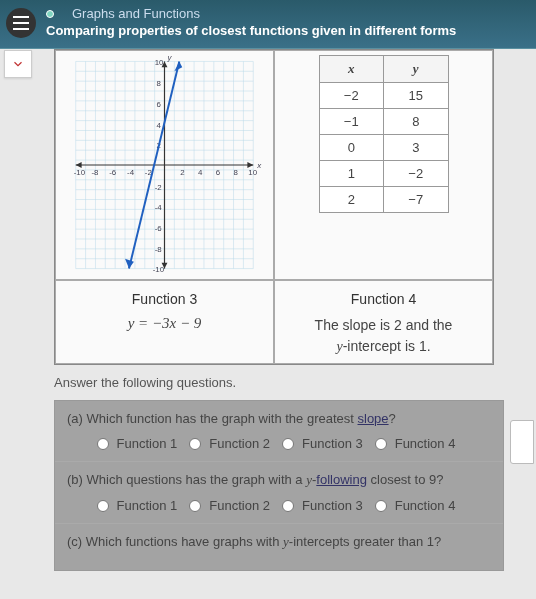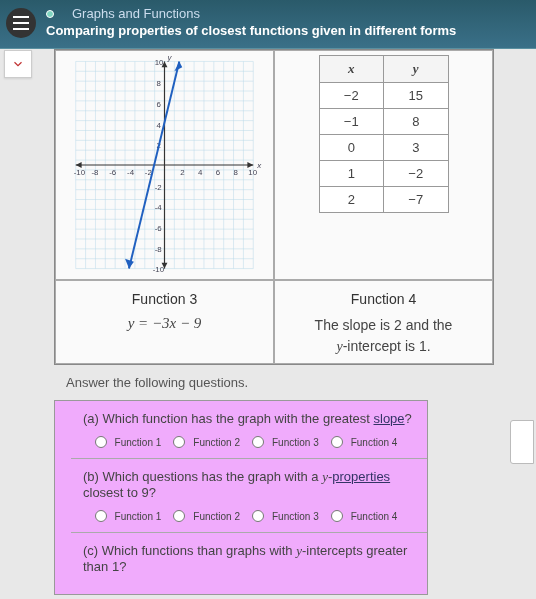--- a/index.html
+++ b/index.html
@@ -94,38 +94,37 @@
     border: 1px solid #999;
     padding: 5px 6px;
     font-size: 13px;
     background: #fff;
     height: 24px;
   }
   .xytable th { font-style: italic; font-family:'Times New Roman', serif; background:#f4f4f4; font-weight:bold;}
   .prompt {
     font-size: 13px;
     color: #555;
-    margin: 4px 0 10px 30px;
+    margin: 4px 0 10px 18px;
   }
   .question-box {
     margin: 0 18px;
     border: 1px solid #999;
-    background: #f0abfc;
-    width: 374px;
-    padding-left: 16px;
+    background: #a3a3a3;
+    width: 450px;
   }
   .q-row {
     border-bottom: 1px solid #aaa;
     padding: 10px 12px;
     font-size: 13px;
     color: #444;
   }
   .q-row:last-child { border-bottom:none; }
   .q-text { margin-bottom: 10px; }
-  .options { display: flex; gap: 6px; align-items:center; justify-content:center; font-size:10px; }
+  .options { display: flex; gap: 6px; align-items:center; justify-content:center; font-size:13px; }
   .radio {
     width: 12px; height: 12px; border: 1px solid #777; border-radius:50%; display:inline-block;
     margin-right:2px; vertical-align:middle; cursor:pointer; background:#fff;
   }
   .opt-label { margin-right: 6px; cursor:pointer; }
   .underline { text-decoration: underline; color: #336; }
   .italic { font-style: italic; font-family:'Times New Roman',serif; }
   .side-btn {
     position:absolute; right:2px; top:420px; width:24px; height:44px;
     border:1px solid #bbb; background:#fff; border-radius:3px 0 0 3px;
@@ -303,35 +302,35 @@
         <span class="radio"></span>
           <span class="opt-label">Function 2</span>
         <span class="radio"></span>
           <span class="opt-label">Function 3</span>
         <span class="radio"></span>
           <span class="opt-label">Function 4</span>
       </div>
     </div>
     <div class="q-row">
       <div class="q-text">
-        <span>(b) Which questions has the graph with a </span><span class="italic">y</span><span>-</span><span class="underline">properties</span><span> closest to 9?</span>
+        <span>(b) Which questions has the graph with a </span><span class="italic">y</span><span>-</span><span class="underline">following</span><span> closest to 9?</span>
       </div>
       <div class="options">
         <span class="radio"></span>
           <span class="opt-label">Function 1</span>
         <span class="radio"></span>
           <span class="opt-label">Function 2</span>
         <span class="radio"></span>
           <span class="opt-label">Function 3</span>
         <span class="radio"></span>
           <span class="opt-label">Function 4</span>
       </div>
     </div>
     <div class="q-row">
       <div class="q-text">
-        <span>(c) Which functions than graphs with </span><span class="italic">y</span><span>-intercepts greater than 1?</span>
+        <span>(c) Which functions have graphs with </span><span class="italic">y</span><span>-intercepts greater than 1?</span>
       </div>
     </div>
   </div>
 
 </div>
 
 <div class="side-btn"></div>
 
 </body></html>

